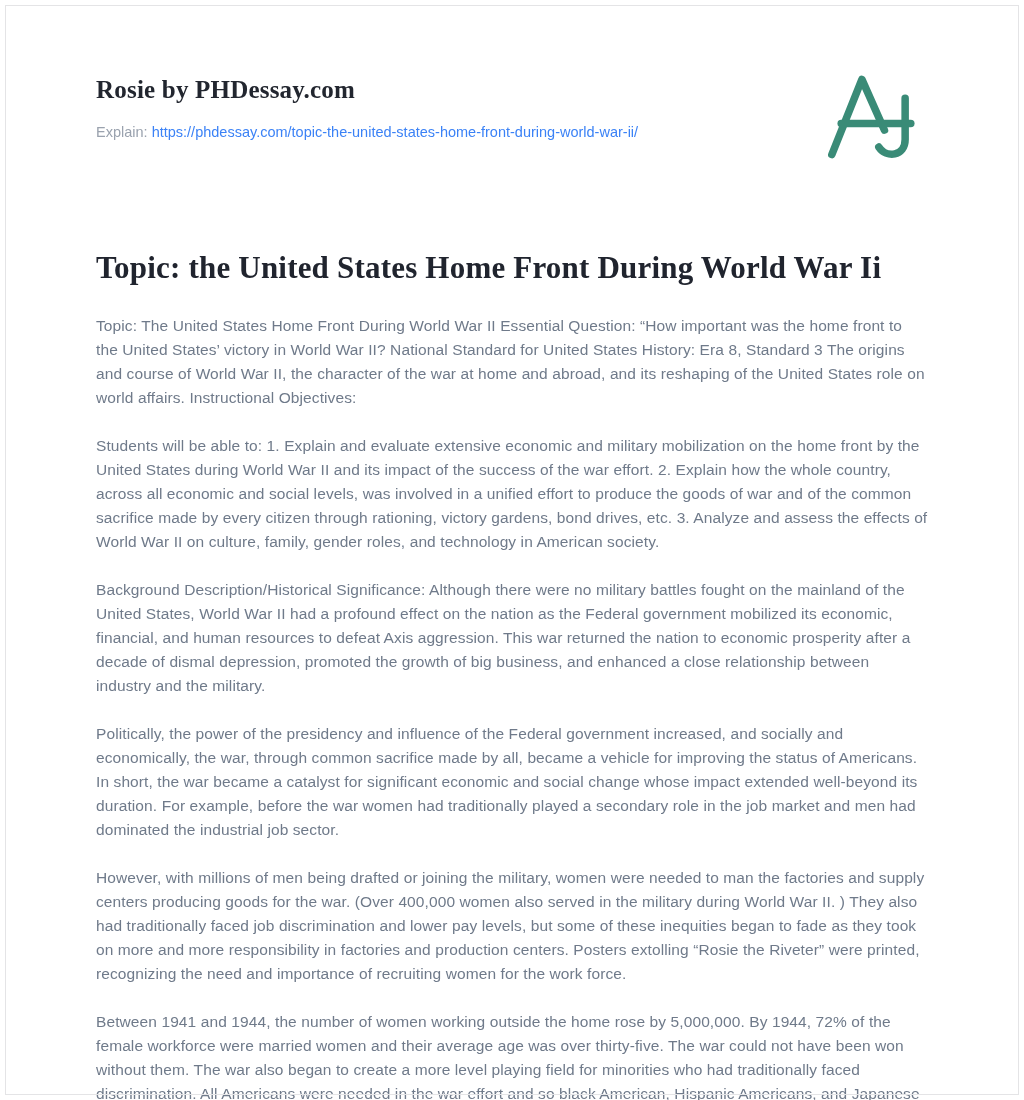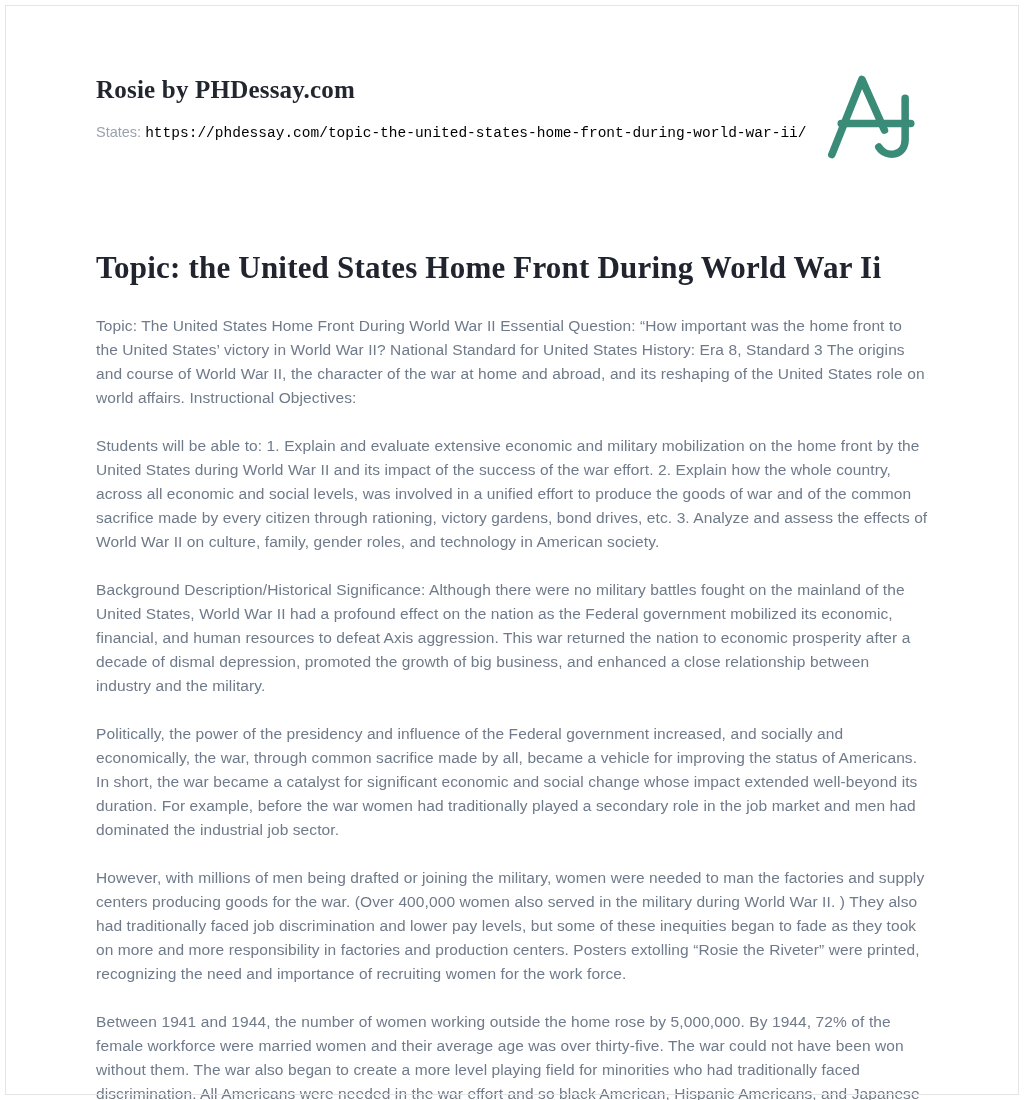--- a/index.html
+++ b/index.html
@@ -34,23 +34,22 @@
     font-weight: 700;
     color: #22262f;
     letter-spacing: 0.2px;
   }
   .source-line {
     margin-top: 20px;
     font-size: 14.5px;
     color: #9aa2ae;
   }
   .source-line a {
-    color: #000000;
+    color: #3b82f6;
     text-decoration: none;
-    font-family: Liberation Mono, monospace;
   }
   .logo {
     width: 104px;
     height: 94px;
     margin-top: -6px;
     flex: 0 0 auto;
   }
   .essay-title {
     margin-top: 86px;
     font-family: "Liberation Serif", serif;
@@ -75,21 +74,21 @@
 <body>
 
 <div class="frame"></div>
 
 <div class="page">
 
   <header class="page-header">
     <div>
       <h2 class="brand">Rosie by PHDessay.com</h2>
       <p class="source-line">
-        <span>States:</span>
+        <span>Explain:</span>
         <a href="#">https://phdessay.com/topic-the-united-states-home-front-during-world-war-ii/</a>
       </p>
     </div>
 
     <div class="logo">
       <svg viewBox="0 0 110 100" width="104" height="94" aria-hidden="true">
         <g fill="none" stroke="#3a8b77" stroke-width="8" stroke-linecap="round" stroke-linejoin="round">
           <path d="M8 90 L40 10 L64 64"></path>
           <path d="M18 57 L92 57"></path>
           <path d="M86 30 L86 74 C86 92 66 94 58 82"></path>

